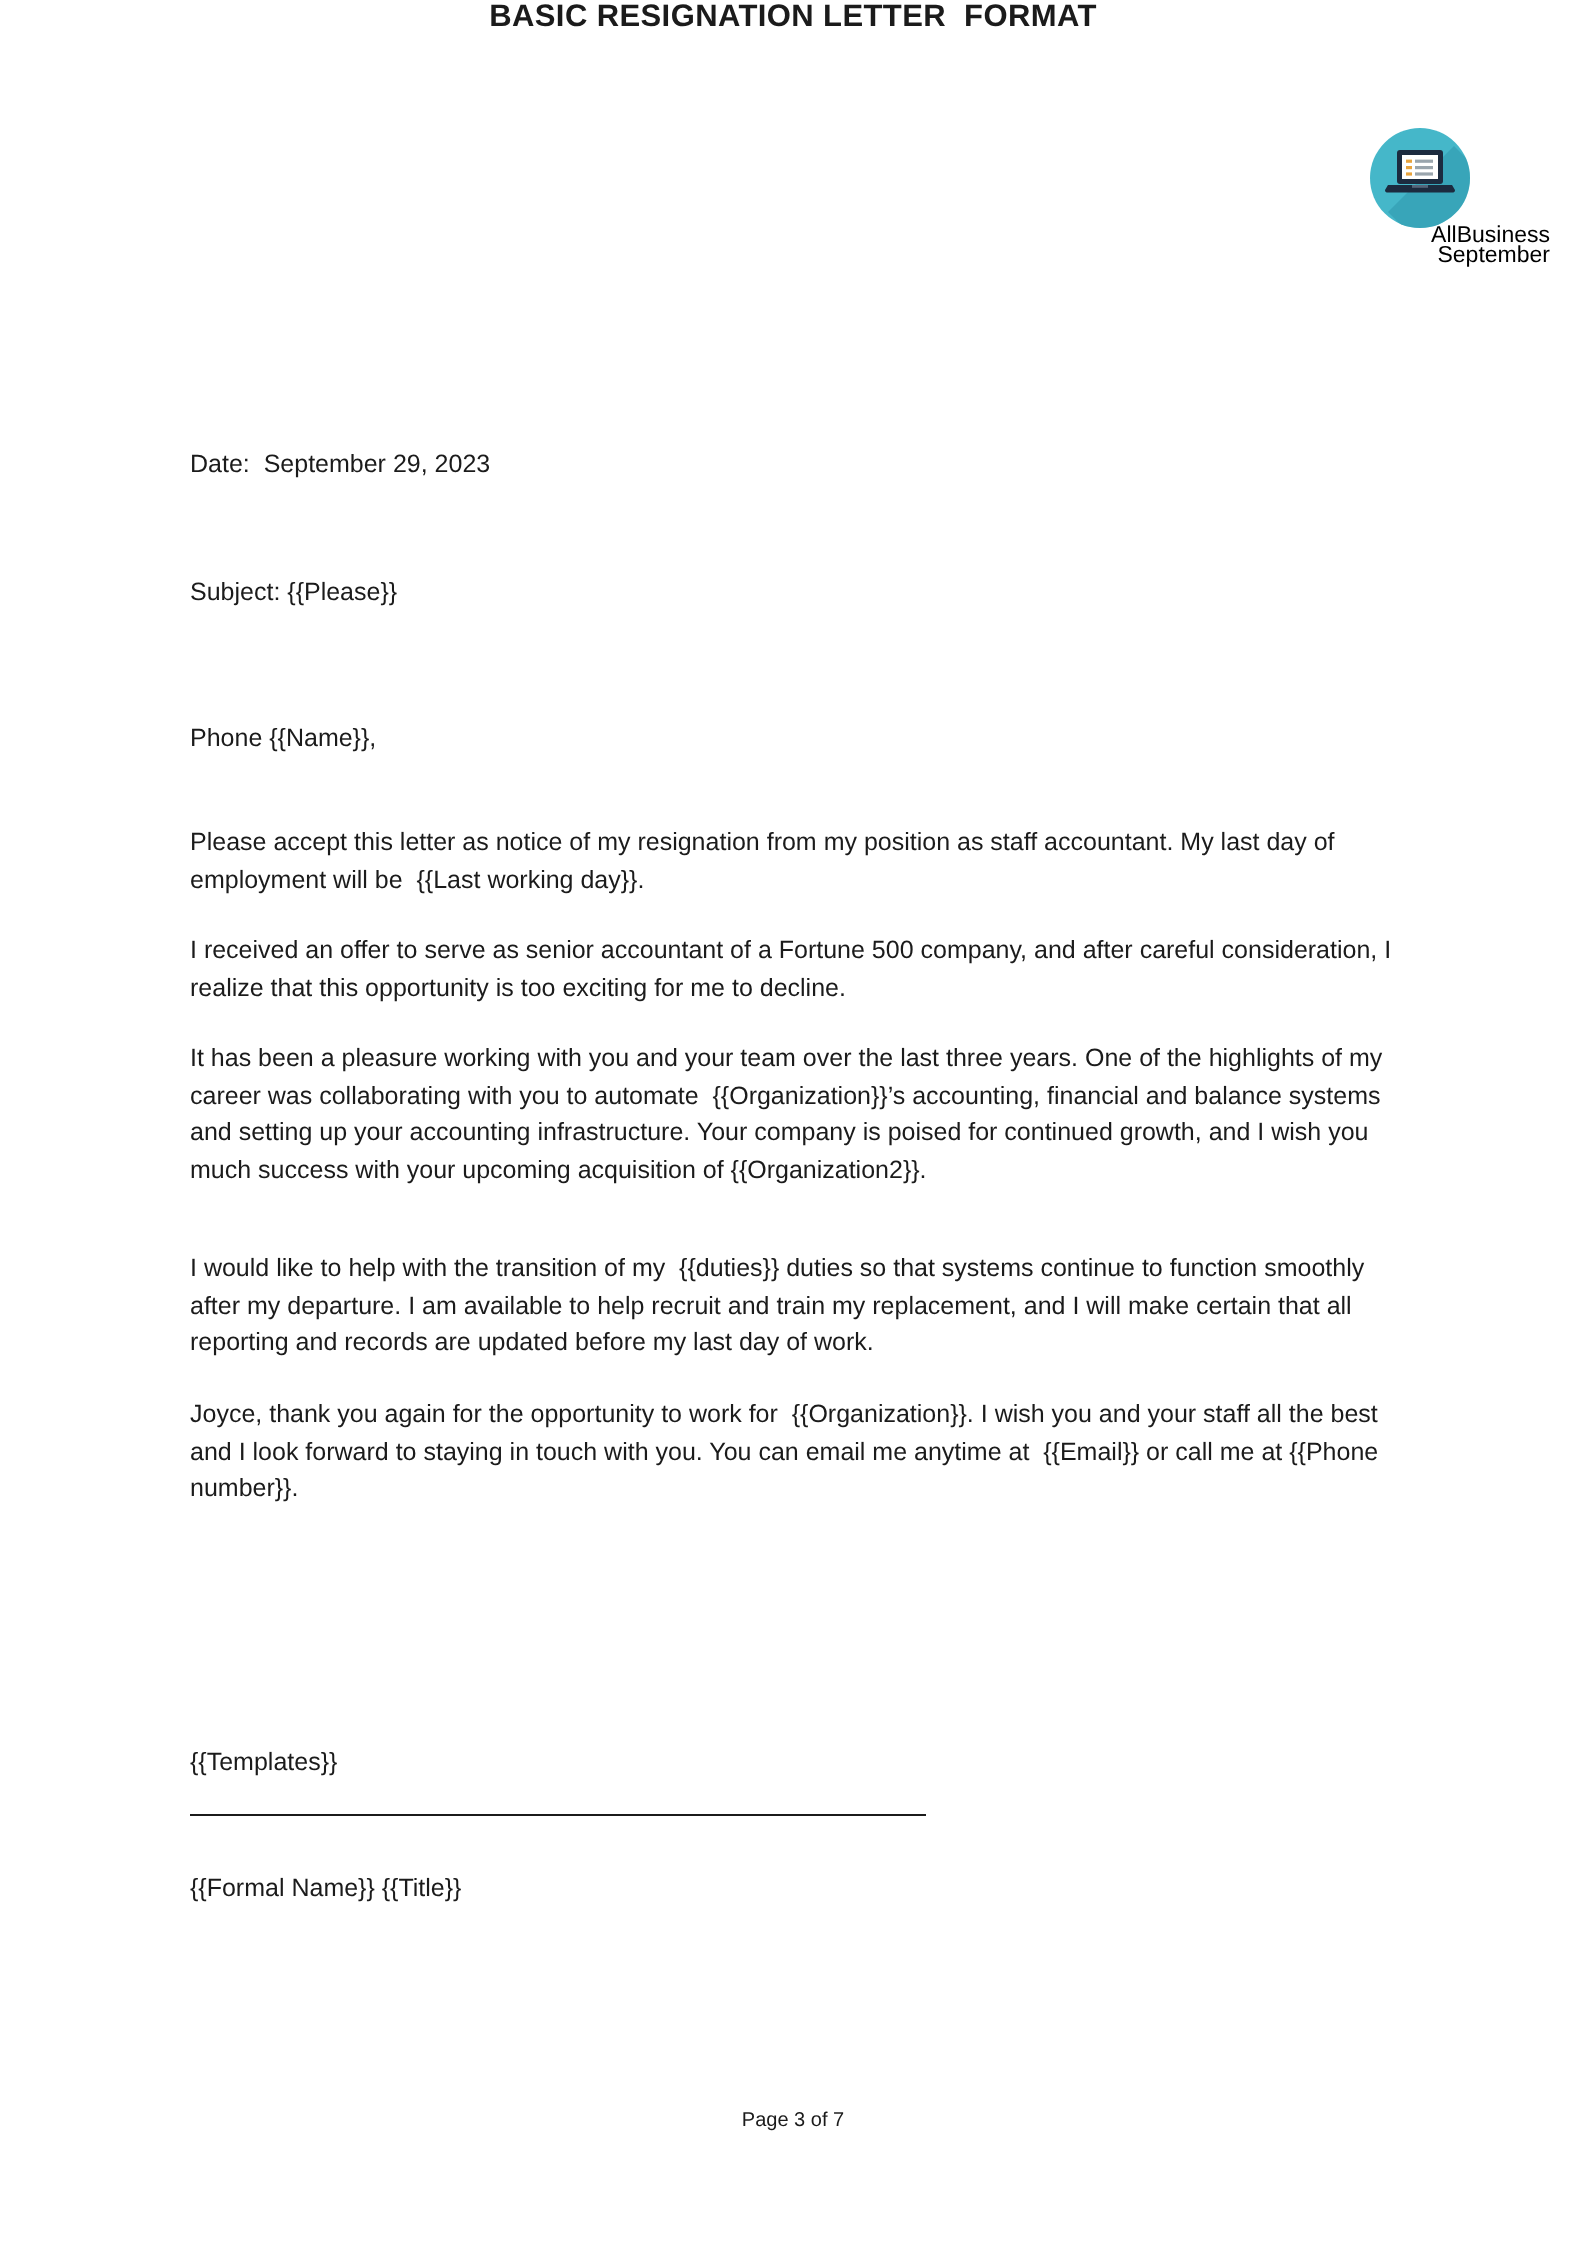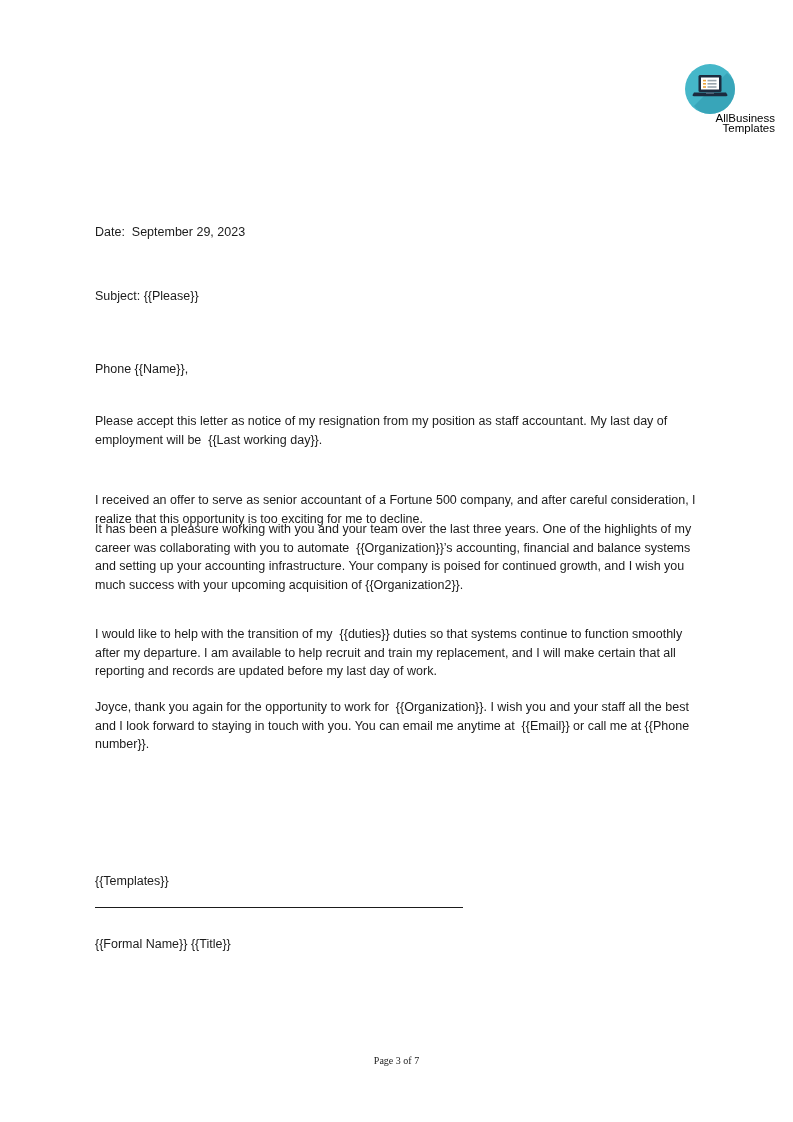--- a/index.html
+++ b/index.html
@@ -38,21 +38,20 @@
     text-align: right;
   }
   .sig-line {
     left: 95px; top: 907px; width: 368px; height: 0;
     border-top: 1px solid #1b1b1b;
   }
   .footer {
     left: 0; top: 1055px; width: 793px;
     text-align: center;
     font-size: 10px;
-    font-family: Liberation Serif, serif;
   }
 </style>
 </head>
 <body>
 
 <div class="page">
 
   <div class="abs logo-wrap">
     <svg class="logo-svg" width="52" height="52" viewBox="0 0 52 52">
       <defs>
@@ -70,33 +69,34 @@
       <rect x="23.5" y="16.8" width="9" height="1.6" fill="#9aa5ad"></rect>
       <rect x="19" y="20" width="3" height="1.6" fill="#e8a33d"></rect>
       <rect x="23.5" y="20" width="9" height="1.6" fill="#9aa5ad"></rect>
       <rect x="19" y="23.2" width="3" height="1.6" fill="#e8a33d"></rect>
       <rect x="23.5" y="23.2" width="9" height="1.6" fill="#9aa5ad"></rect>
 
       <path d="M10 29.5 H42 L43.5 32 Q43.5 33.3 42 33.3 H10 Q8.5 33.3 8.5 32 Z" fill="#1c2b3f"></path>
       <rect x="22" y="29.5" width="8" height="1.4" fill="#55657a"></rect>
     </svg>
     <div class="logo-text">AllBusiness</div>
-    <div class="logo-text">Templates</div>
+    <div class="logo-text">September</div>
   </div>
 
+  <div class="abs title">BASIC RESIGNATION LETTER  FORMAT</div>
 
   <div class="abs letter-block body-text" style="top:199px">Date:  September 29, 2023</div>
 
   <div class="abs letter-block body-text" style="top:263px">Subject: {{Please}}</div>
 
   <div class="abs letter-block body-text" style="top:336px">Phone {{Name}},</div>
 
   <div class="abs letter-block body-text" style="top:388px">Please accept this letter as notice of my resignation from my position as staff accountant. My last day of employment will be  {{Last working day}}.</div>
 
-  <div class="abs letter-block body-text" style="top:467px">I received an offer to serve as senior accountant of a Fortune 500 company, and after careful consideration, I realize that this opportunity is too exciting for me to decline.</div>
+  <div class="abs letter-block body-text" style="top:442px">I received an offer to serve as senior accountant of a Fortune 500 company, and after careful consideration, I realize that this opportunity is too exciting for me to decline.</div>
 
   <div class="abs letter-block body-text" style="top:496px">It has been a pleasure working with you and your team over the last three years. One of the highlights of my career was collaborating with you to automate  {{Organization}}’s accounting, financial and balance systems and setting up your accounting infrastructure. Your company is poised for continued growth, and I wish you much success with your upcoming acquisition of {{Organization2}}.</div>
 
   <div class="abs letter-block body-text" style="top:601px">I would like to help with the transition of my  {{duties}} duties so that systems continue to function smoothly after my departure. I am available to help recruit and train my replacement, and I will make certain that all reporting and records are updated before my last day of work.</div>
 
   <div class="abs letter-block body-text" style="top:674px">Joyce, thank you again for the opportunity to work for  {{Organization}}. I wish you and your staff all the best and I look forward to staying in touch with you. You can email me anytime at  {{Email}} or call me at {{Phone number}}.</div>
 
 
   <div class="abs letter-block body-text" style="top:848px">{{Templates}}</div>
 

